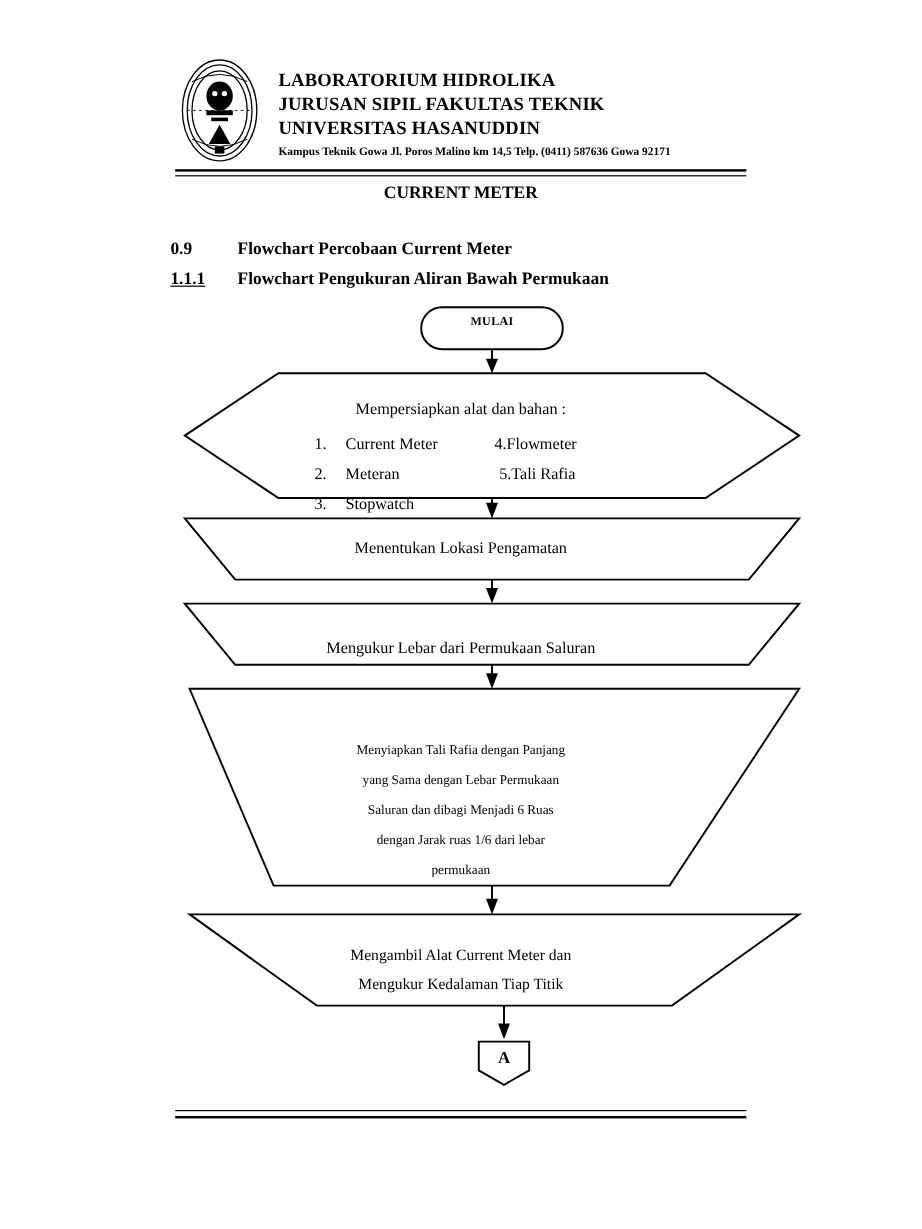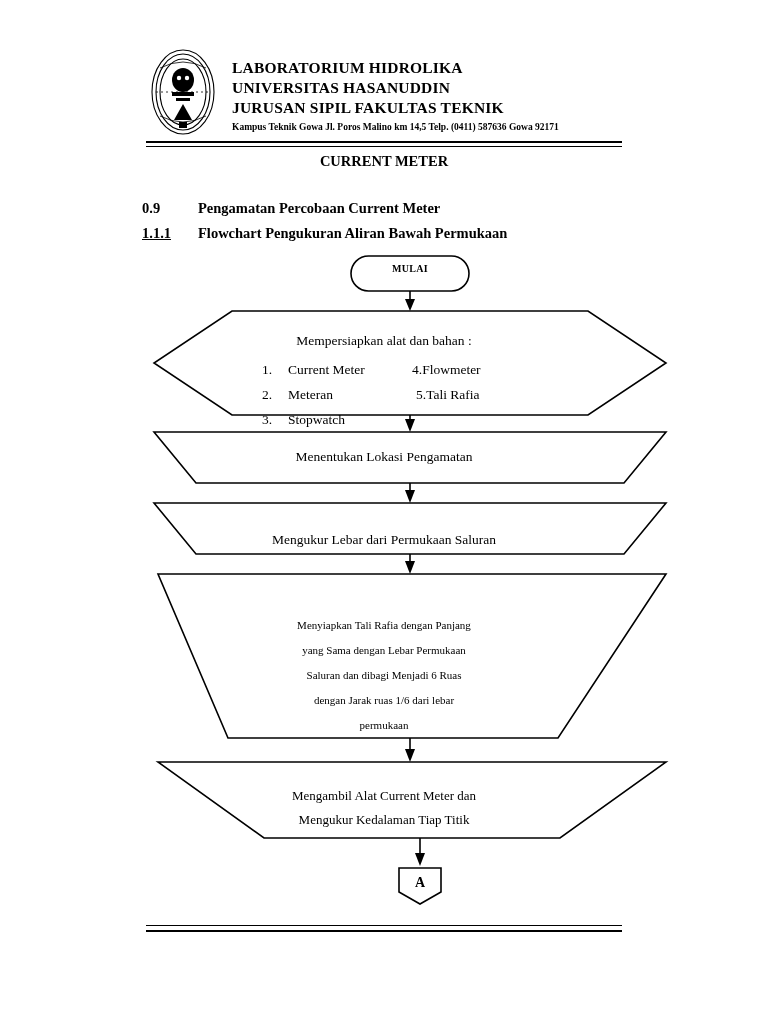--- a/index.html
+++ b/index.html
@@ -180,35 +180,35 @@
       </g>
       <g fill="#fff">
         <circle cx="33" cy="30" r="2.2"></circle>
         <circle cx="41" cy="30" r="2.2"></circle>
       </g>
     </svg>
   </div>
 
   <div class="header-text">
     <div class="header-line">LABORATORIUM HIDROLIKA</div>
+    <div class="header-line">JURUSAN SIPIL FAKULTAS TEKNIK</div>
     <div class="header-line">UNIVERSITAS HASANUDDIN</div>
-    <div class="header-line">JURUSAN SIPIL FAKULTAS TEKNIK</div>
     <div class="header-sub">Kampus Teknik Gowa Jl. Poros Malino km 14,5 Telp. (0411) 587636 Gowa 92171</div>
   </div>
 </div>
 
 <div class="rule-top"></div>
 <div class="rule-top2"></div>
 
 <div class="bab">
   <div>CURRENT METER</div>
 </div>
 
 <div class="sec sec-1">
-  <span class="sec-num">0.9</span><span>Pengamatan Percobaan Current Meter</span>
+  <span class="sec-num">0.9</span><span>Flowchart Percobaan Current Meter</span>
 </div>
 
 <div class="sec sec-11">
   <span class="sec-num">1.1.1</span><span>Flowchart Pengukuran Aliran Bawah Permukaan</span>
 </div>
 
 <svg class="flow" viewBox="0 0 768 1024" xmlns="http://www.w3.org/2000/svg">
   <g fill="none" stroke="#000" stroke-width="1.6">
 
     <rect x="351" y="256" width="118" height="35" rx="17.5" ry="17.5"></rect>

